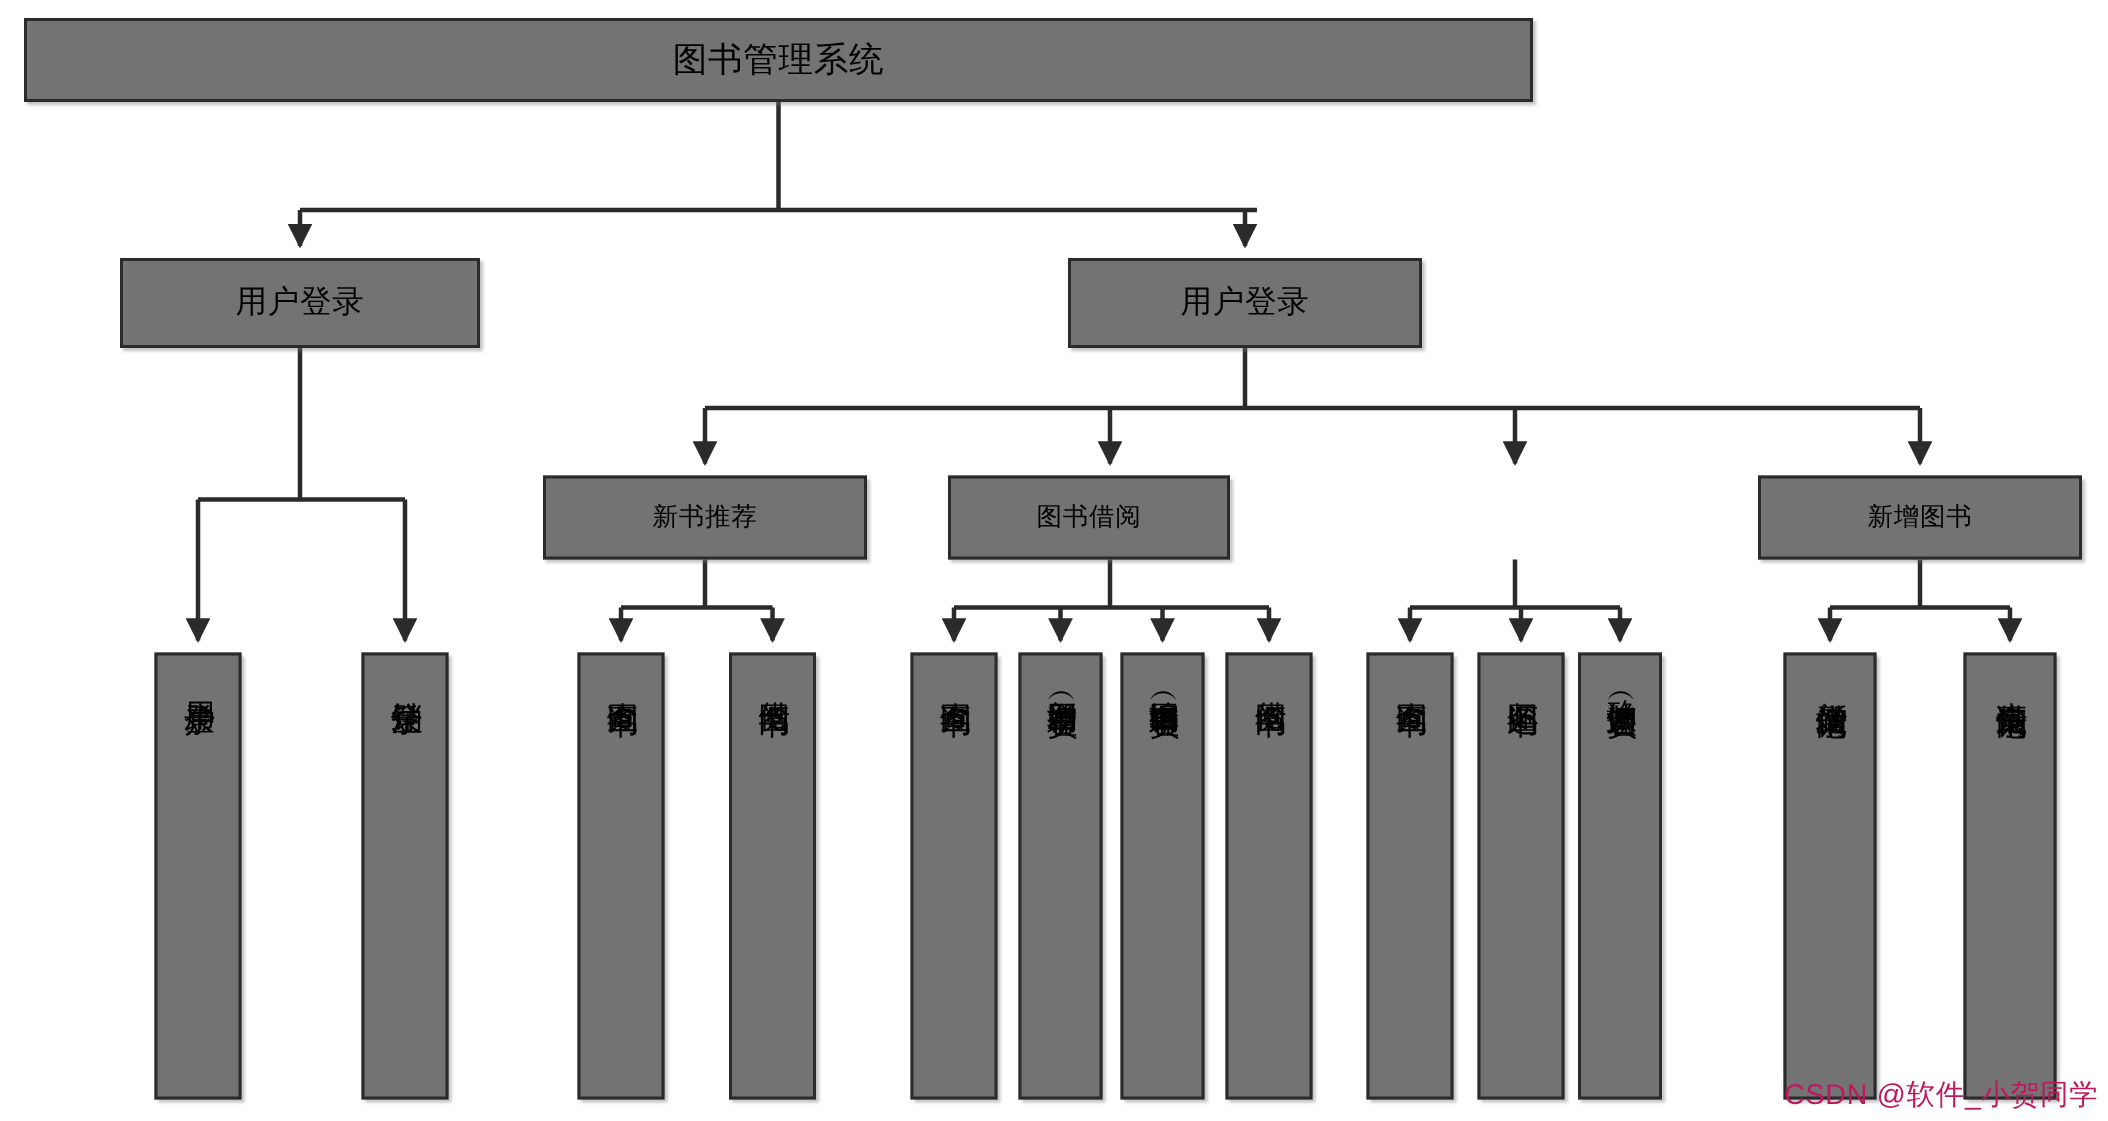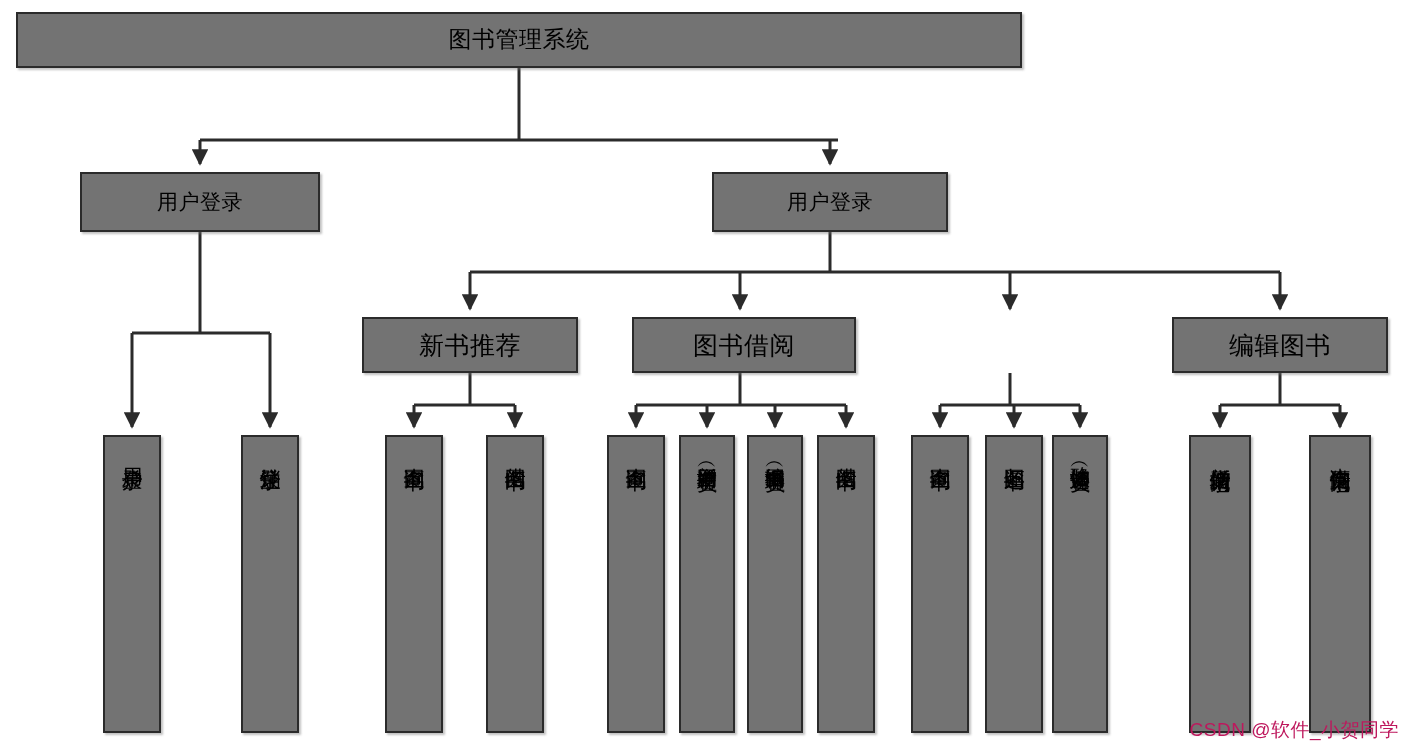--- a/index.html
+++ b/index.html
@@ -40,21 +40,21 @@
   }
   .node .label {
     display: block;
     text-align: center;
     line-height: 1.12;
     letter-spacing: 0.5px;
   }
   
   .lvl-root .label { font-size: 23px; }
   .lvl-2 .label    { font-size: 21px; }
-  .lvl-3 .label    { font-size: 25px; }
+  .lvl-3 .label    { font-size: 17px; }
   
   .leaf {
     align-items: flex-start;
     justify-content: center;
     padding-top: 14px;
   }
   .leaf .label {
     writing-mode: vertical-rl;
     text-orientation: upright;
     font-size: 21px;
@@ -137,25 +137,25 @@
   <div class="node lvl-2" style="left:80px; top:172px; width:240px; height:60px;">
     <span class="label">用户登录</span>
   </div>
   <div class="node lvl-2" style="left:712px; top:172px; width:236px; height:60px;">
     <span class="label">用户登录</span>
   </div>
 
   <div class="node lvl-3" style="left:362px; top:317px; width:216px; height:56px;">
     <span class="label">新书推荐</span>
   </div>
-  <div class="node lvl-3" style="left:632px; top:317px; width:224px; height:56px;">
+  <div class="node lvl-3" style="left:632px; top:317px; width:188px; height:56px;">
     <span class="label">图书借阅</span>
   </div>
   <div class="node lvl-3" style="left:1172px; top:317px; width:216px; height:56px;">
-    <span class="label">编辑图书</span>
+    <span class="label">新增图书</span>
   </div>
 
   <div class="node leaf" style="left:103px; top:435px; width:58px; height:298px;">
     <span class="label">用户登录</span>
   </div>
   <div class="node leaf" style="left:241px; top:435px; width:58px; height:298px;">
     <span class="label">注销登录</span>
   </div>
 
   <div class="node leaf" style="left:385px; top:435px; width:58px; height:298px;">

